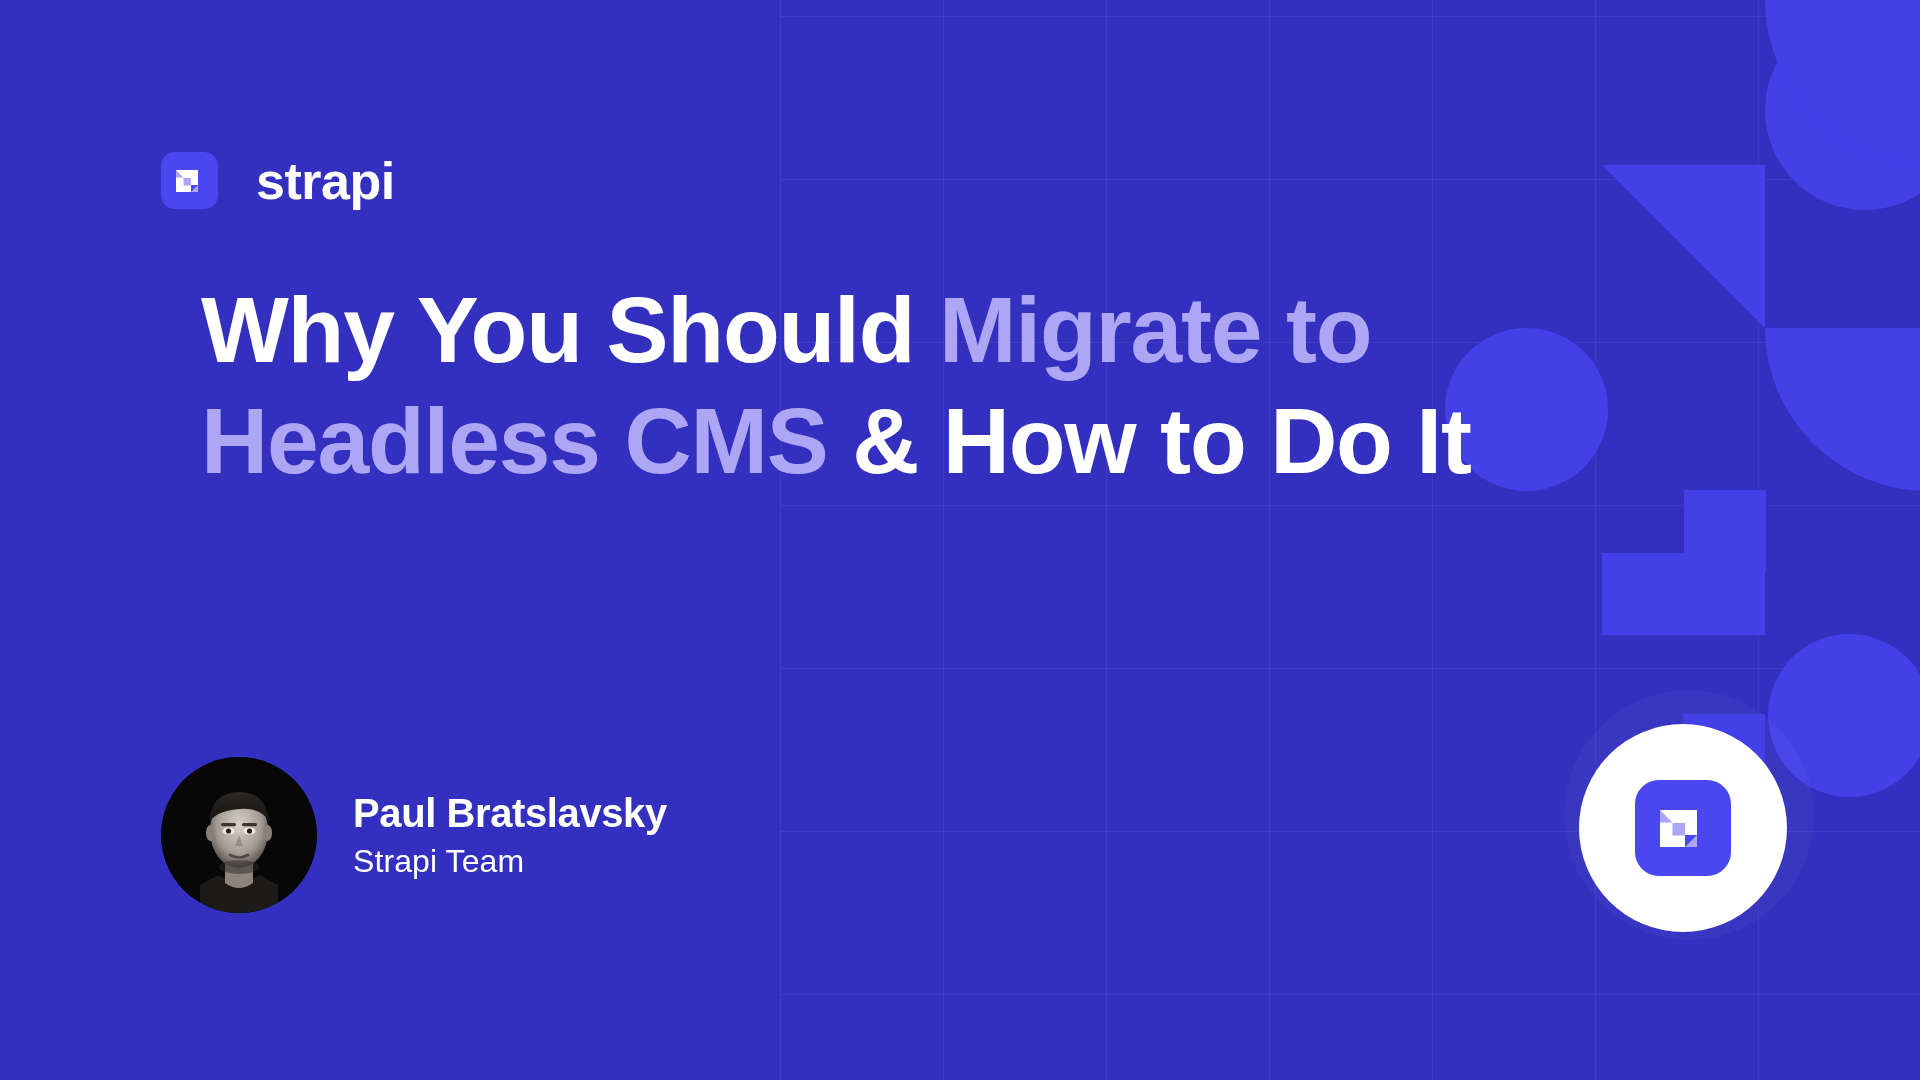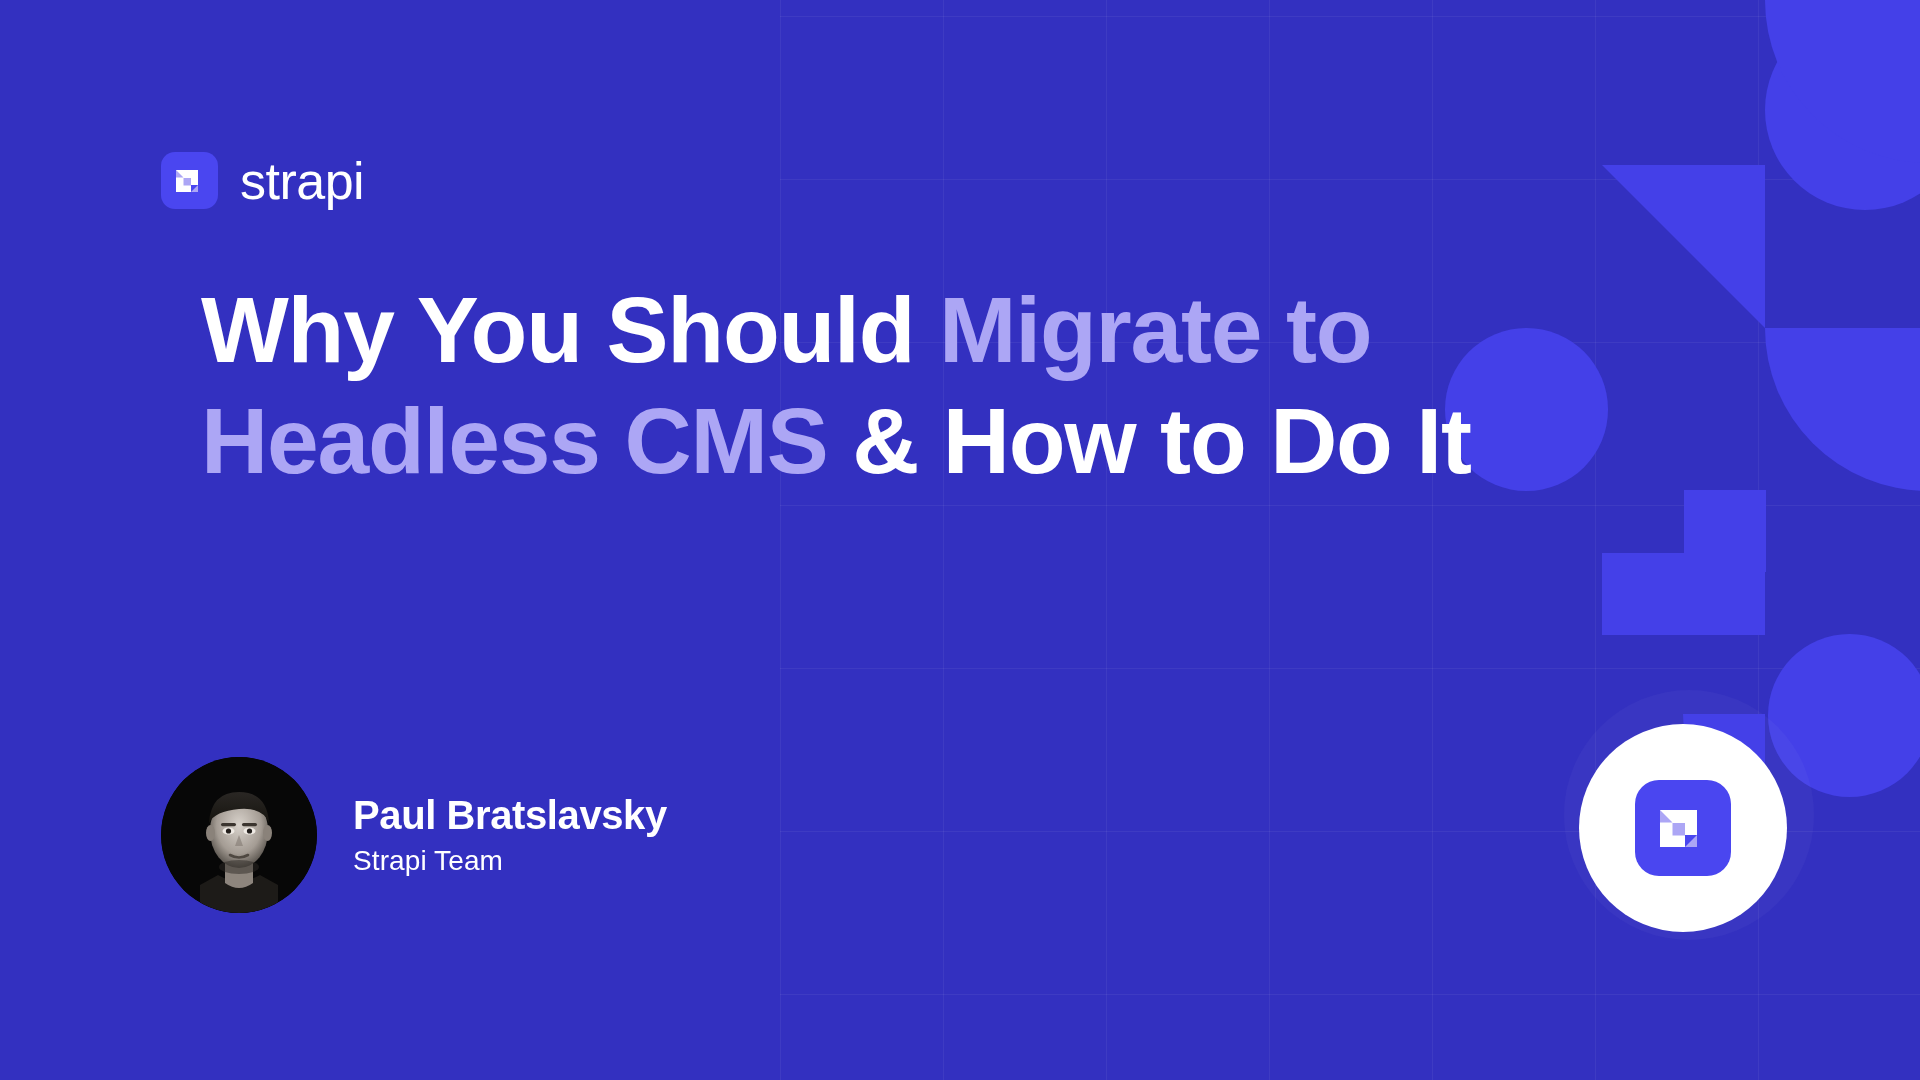--- a/index.html
+++ b/index.html
@@ -131,24 +131,25 @@
   .logo-mark {
     width:57px; height:57px;
     border-radius:14px;
     background:#4A46F0;
     position:relative;
     flex:none;
   }
   .logo-mark svg { position:absolute; left:0; top:0; }
   .logo-word {
     font-size:52px;
-    font-weight:400;
+    font-weight:700;
     color:#ffffff;
     letter-spacing:-0.5px;
     line-height:1;
+    margin-left:16px;
   }
 
   
   .headline {
     position:absolute;
     left:161px; top:275px;
     width:1300px;
     font-size:93px;
     font-weight:700;
     line-height:1.19;
@@ -177,21 +178,21 @@
   .avatar svg { display:block; }
   .author-text { display:flex; flex-direction:column; gap:9px; }
   .author-name {
     font-size:40px;
     font-weight:700;
     color:#ffffff;
     letter-spacing:-0.4px;
     line-height:1.1;
   }
   .author-role {
-    font-size:28px;
+    font-size:32px;
     font-weight:400;
     color:#ffffff;
     letter-spacing:0.1px;
     line-height:1.1;
   }
 
   
   .badge {
     position:absolute;
     left:1579px; top:724px;

